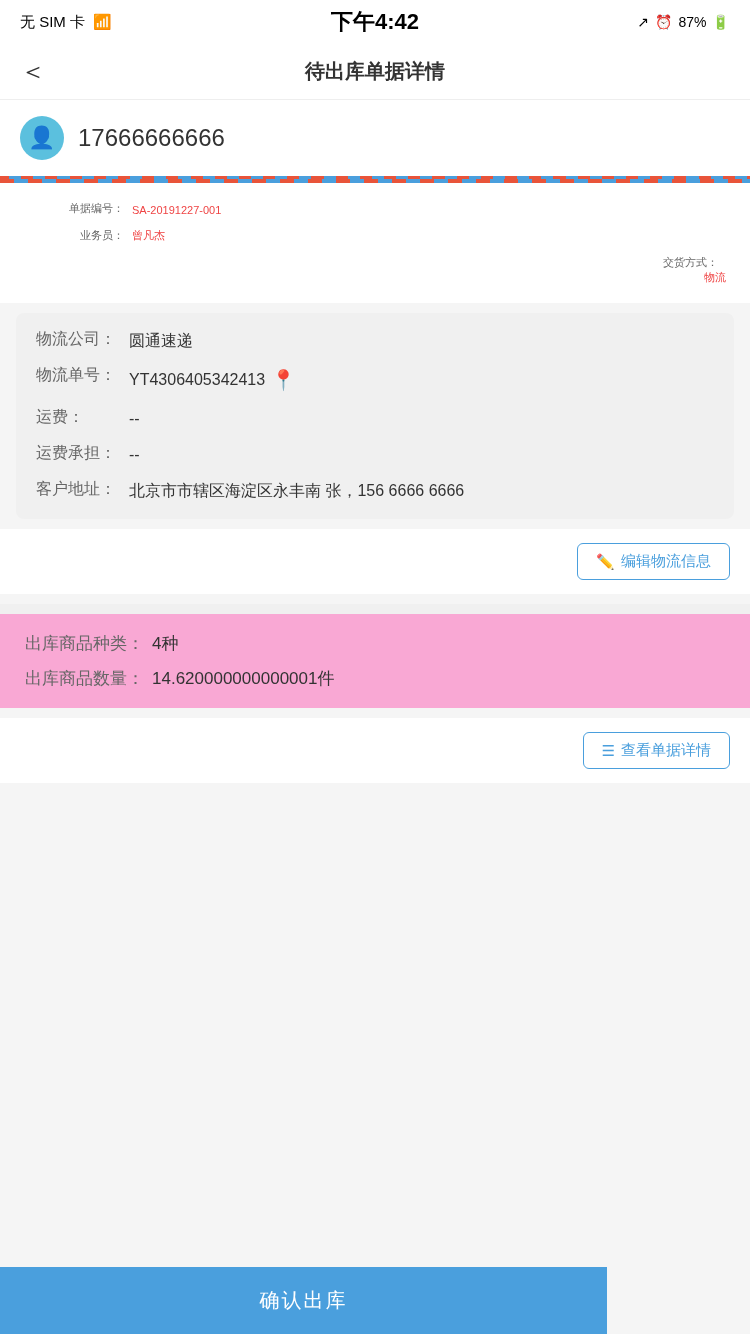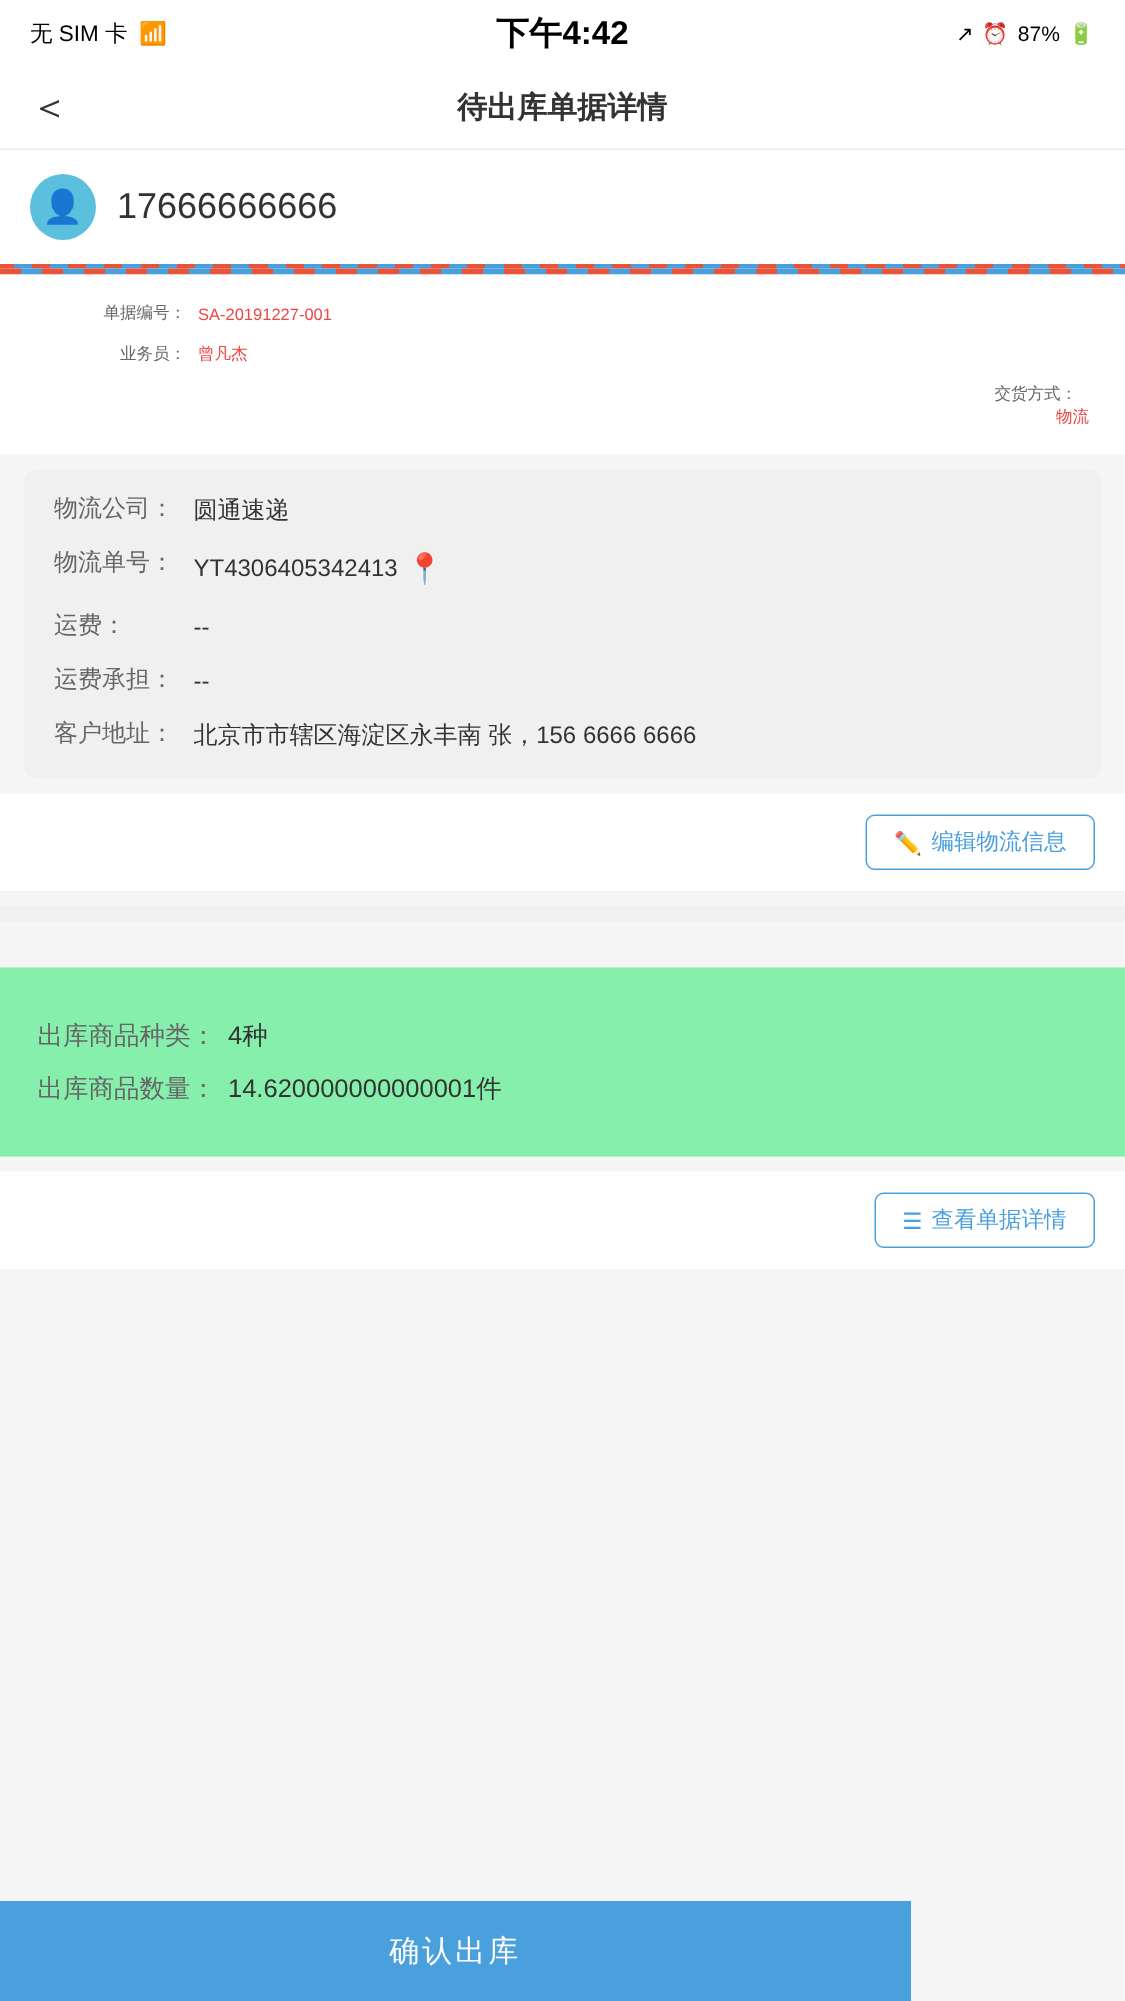--- a/index.html
+++ b/index.html
@@ -200,24 +200,23 @@
     }
 
     
     .section-divider {
       height: 10px;
       background: #f0f0f0;
     }
 
     
     .goods-section {
-      background: #86efac;
-      padding: 34px 24px;
+      background: #f9a8d4;
+      padding: 18px 24px;
       margin-bottom: 10px;
-      margin-top: 31px;
     }
     .goods-row {
       display: flex;
       align-items: center;
       margin-bottom: 12px;
       font-size: 17px;
     }
     .goods-row:last-child { margin-bottom: 0; }
     .goods-label {
       color: #666;

